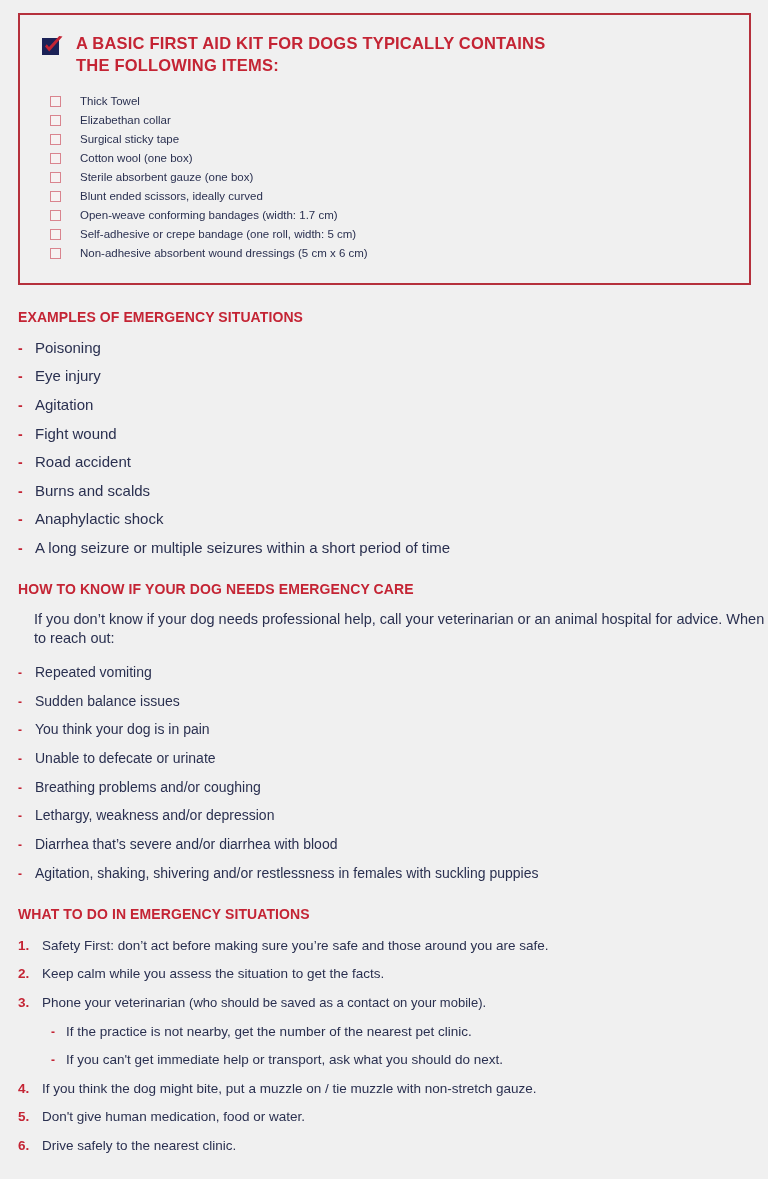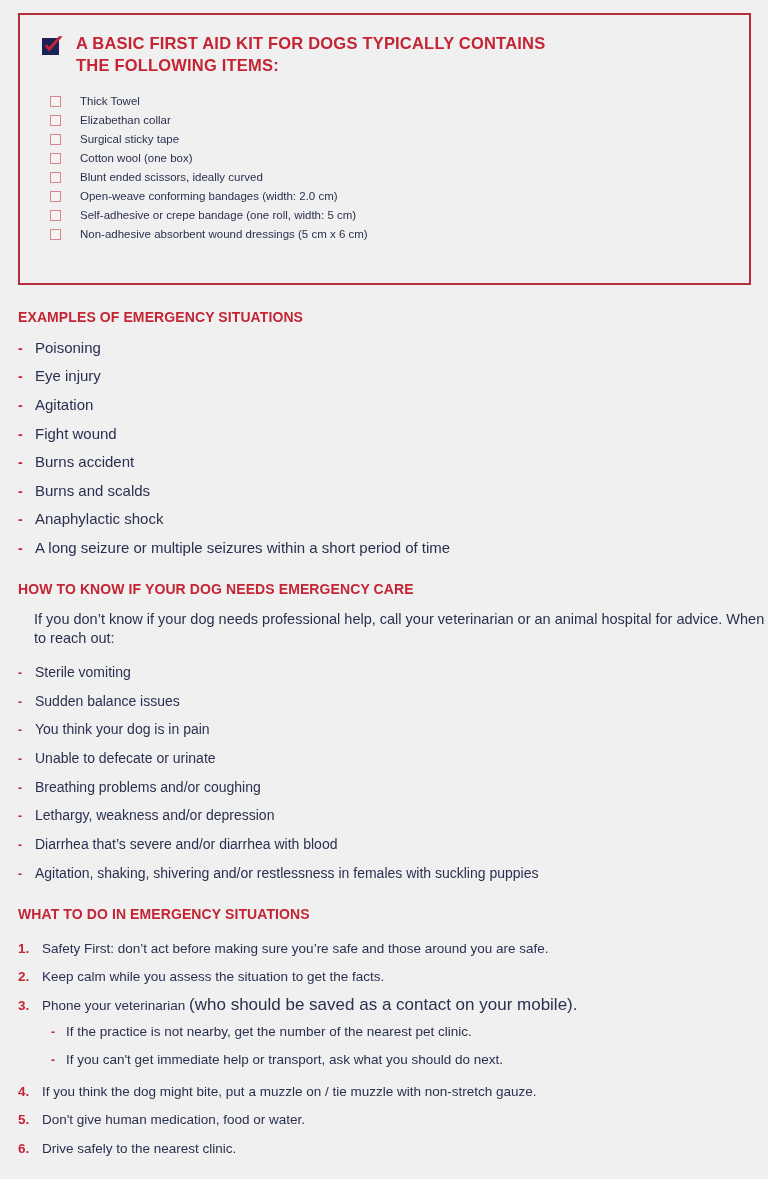--- a/index.html
+++ b/index.html
@@ -148,21 +148,21 @@
     color: #2a3050;
   }
   .num {
     color: #c42434;
     font-weight: bold;
     font-size: 13.5px;
     width: 24px;
     flex: 0 0 auto;
   }
   .num-text .small {
-    font-size: 17px;
+    font-size: 13px;
   }
   .sub-list {
     list-style: none;
     margin: 0;
     padding: 0 0 0 33px;
   }
   .sub-list li {
     display: flex;
     align-items: baseline;
     height: 28.6px;
@@ -202,25 +202,29 @@
       <li class="kit-item">
         <span class="cbox"></span>
         <span class="kit-item-label">Surgical sticky tape</span>
       </li>
       <li class="kit-item">
         <span class="cbox"></span>
         <span class="kit-item-label">Cotton wool (one box)</span>
       </li>
       <li class="kit-item">
         <span class="cbox"></span>
+        <span class="kit-item-label">Sterile absorbent gauze (one box)</span>
+      </li>
+      <li class="kit-item">
+        <span class="cbox"></span>
         <span class="kit-item-label">Blunt ended scissors, ideally curved</span>
       </li>
       <li class="kit-item">
         <span class="cbox"></span>
-        <span class="kit-item-label">Open-weave conforming bandages (width: 2.0 cm)</span>
+        <span class="kit-item-label">Open-weave conforming bandages (width: 1.7 cm)</span>
       </li>
       <li class="kit-item">
         <span class="cbox"></span>
         <span class="kit-item-label">Self-adhesive or crepe bandage (one roll, width: 5 cm)</span>
       </li>
       <li class="kit-item">
         <span class="cbox"></span>
         <span class="kit-item-label">Non-adhesive absorbent wound dressings (5 cm x 6 cm)</span>
       </li>
     </ul>
@@ -240,21 +244,21 @@
       <li>
         <span class="dash">-</span>
         <span>Agitation</span>
       </li>
       <li>
         <span class="dash">-</span>
         <span>Fight wound</span>
       </li>
       <li>
         <span class="dash">-</span>
-        <span>Burns accident</span>
+        <span>Road accident</span>
       </li>
       <li>
         <span class="dash">-</span>
         <span>Burns and scalds</span>
       </li>
       <li>
         <span class="dash">-</span>
         <span>Anaphylactic shock</span>
       </li>
       <li>
@@ -263,21 +267,21 @@
       </li>
     </ul>
   </div>
 
   <div class="section" style="top:581px;">
     <h2 class="sec-heading">HOW TO KNOW IF YOUR DOG NEEDS EMERGENCY CARE</h2>
     <p class="intro-para" style="margin-top:12px;">If you don’t know if your dog needs professional help, call your veterinarian or an animal hospital for advice. When to reach out:</p>
     <ul class="dash-list list-md" style="margin-top:14px;">
       <li>
         <span class="dash">-</span>
-        <span>Sterile vomiting</span>
+        <span>Repeated vomiting</span>
       </li>
       <li>
         <span class="dash">-</span>
         <span>Sudden balance issues</span>
       </li>
       <li>
         <span class="dash">-</span>
         <span>You think your dog is in pain</span>
       </li>
       <li>

